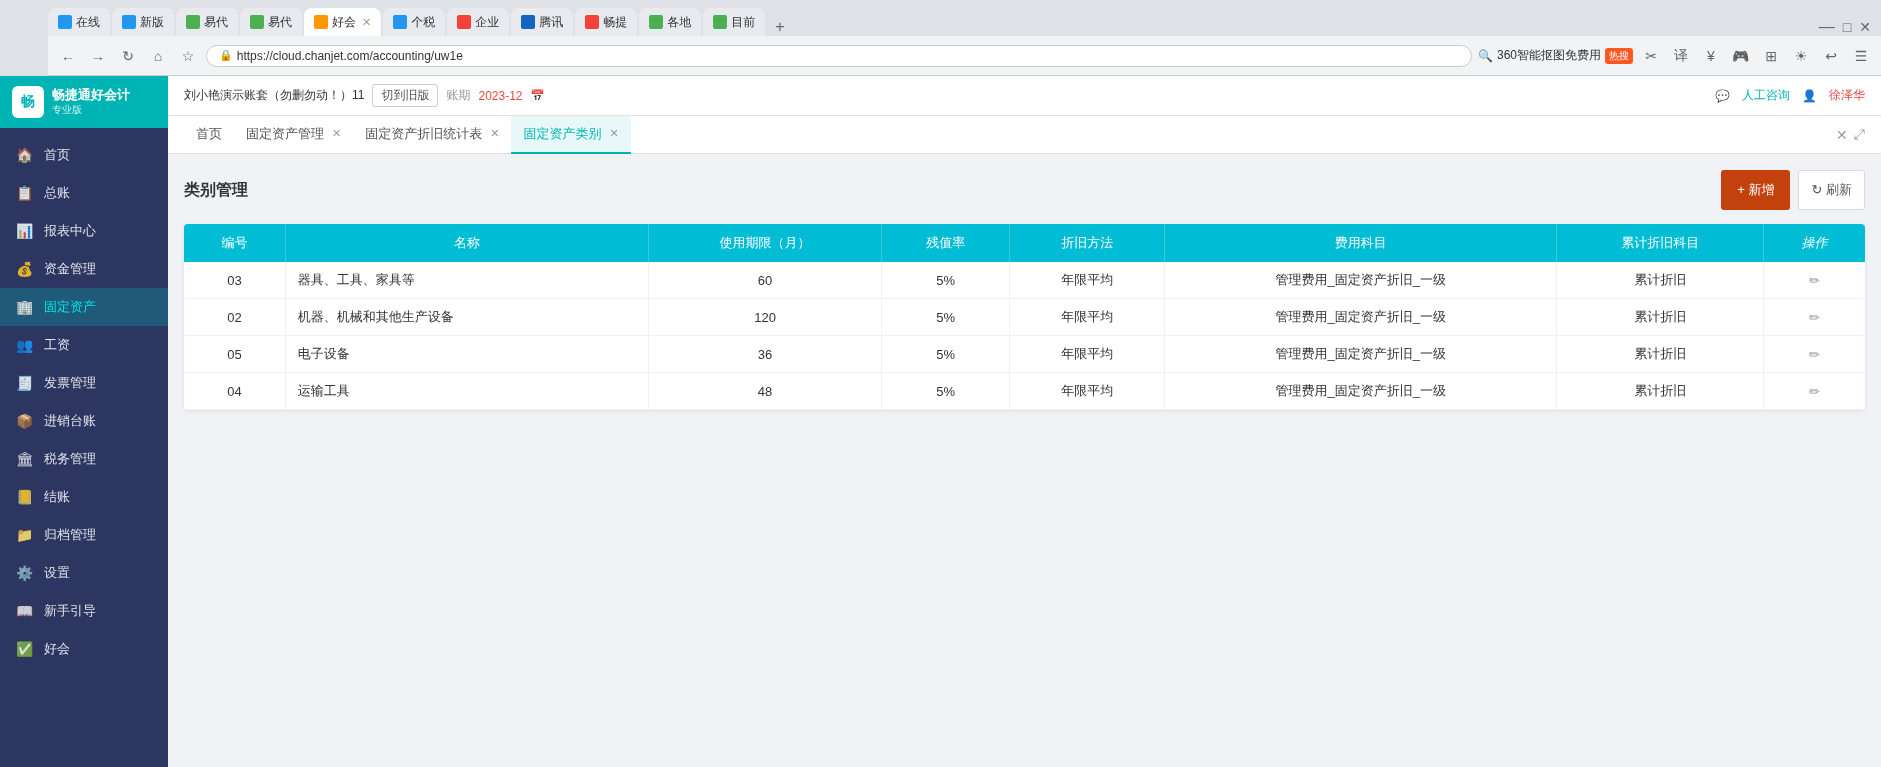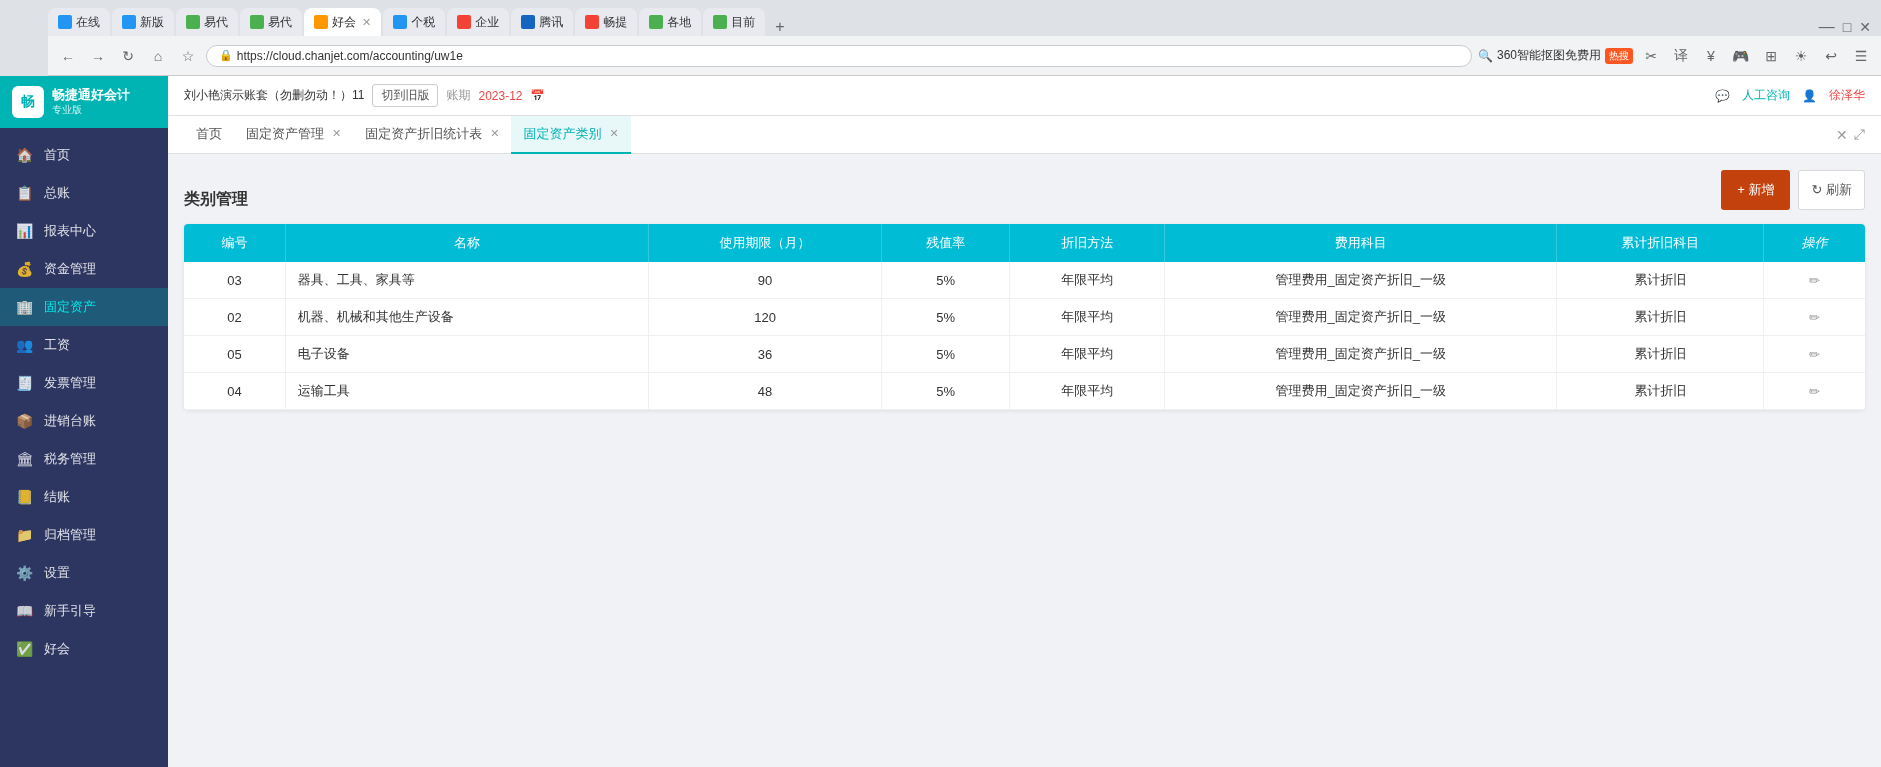--- a/index.html
+++ b/index.html
@@ -50,21 +50,21 @@
 
     
     .tab-nav { background: #fff; border-bottom: 1px solid #e0e0e0; display: flex; align-items: center; padding: 0 16px; height: 38px; }
     .page-tab { padding: 0 12px; height: 38px; display: flex; align-items: center; font-size: 13px; color: #555; cursor: pointer; border-bottom: 2px solid transparent; gap: 4px; white-space: nowrap; }
     .page-tab.active { color: #00b4b4; border-bottom: 2px solid #00b4b4; background: #e8f8f8; }
     .page-tab .close-x { font-size: 11px; color: #999; margin-left: 4px; cursor: pointer; }
 
     
     .page-body { flex: 1; padding: 16px; overflow-y: auto; }
 
-    .page-header { display: flex; align-items: flex-end; justify-content: space-between; margin-bottom: 14px; }
+    .page-header { display: flex; align-items: center; justify-content: space-between; margin-bottom: 14px; }
     .page-title { font-size: 16px; font-weight: 600; color: #333; }
     .header-actions { display: flex; gap: 8px; }
     .btn-primary { background: #c2410c; color: white; border: none; padding: 11px 16px; border-radius: 3px; cursor: pointer; font-size: 13px; display: flex; align-items: center; gap: 4px; }
     .btn-refresh { background: white; color: #555; border: 1px solid #d9d9d9; padding: 6px 12px; border-radius: 3px; cursor: pointer; font-size: 13px; display: flex; align-items: center; gap: 4px; }
 
     
     .data-table { width: 100%; border-collapse: collapse; background: white; border-radius: 4px; overflow: hidden; box-shadow: 0 1px 4px rgba(0,0,0,0.08); }
     .data-table thead tr { background: #00bcd4; color: white; }
     .data-table thead th { padding: 10px 12px; font-size: 13px; font-weight: 500; text-align: center; border-right: 1px solid rgba(255,255,255,0.2); }
     .data-table thead th:last-child { border-right: none; font-style: italic; }
@@ -291,21 +291,21 @@
             <th>折旧方法</th>
             <th>费用科目</th>
             <th>累计折旧科目</th>
             <th>操作</th>
           </tr>
         </thead>
         <tbody id="table-body">
         <tr>
       <td>03</td>
       <td>器具、工具、家具等</td>
-      <td>90</td>
+      <td>60</td>
       <td>5%</td>
       <td>年限平均</td>
       <td>管理费用_固定资产折旧_一级</td>
       <td>累计折旧</td>
       <td><span class="edit-icon">✏</span></td>
     </tr>
             <tr>
       <td>02</td>
       <td>机器、机械和其他生产设备</td>
       <td>120</td>

